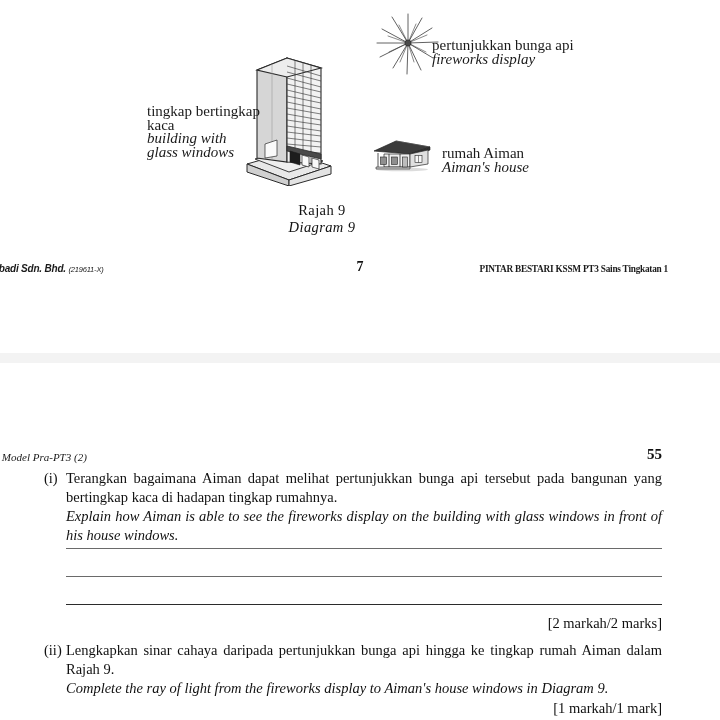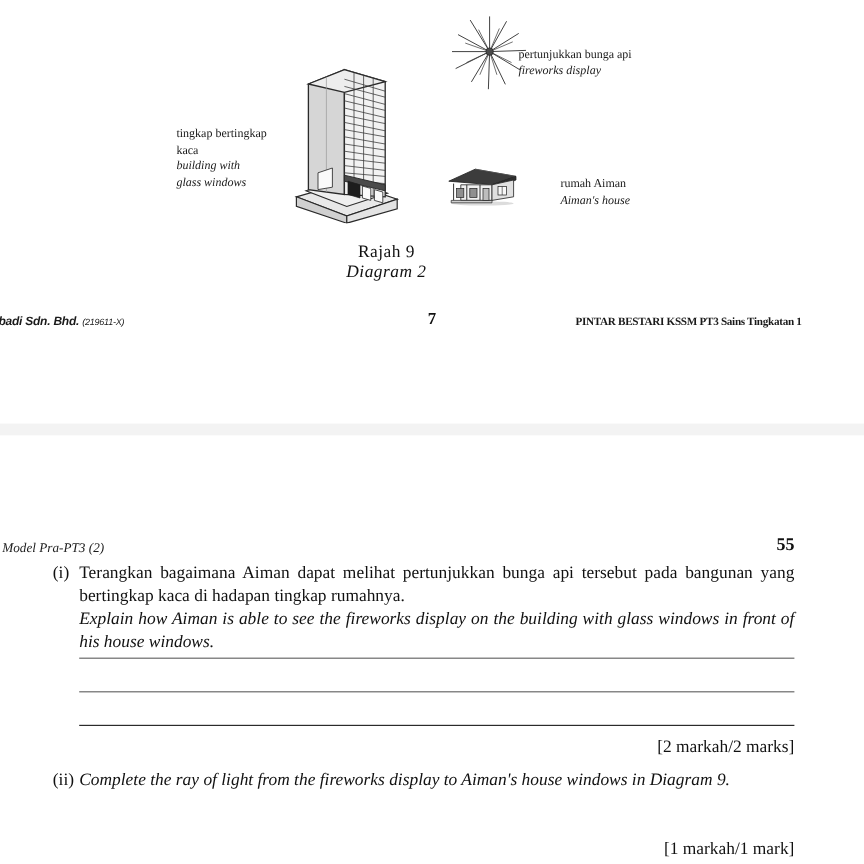--- a/index.html
+++ b/index.html
@@ -31,31 +31,31 @@
   
   .diagram-area {
     position: absolute;
     left: 0; top: 0;
     width: 720px; height: 250px;
   }
 
   .fig-label {
     position: absolute;
     font-family: "Liberation Serif", serif;
-    font-size: 10px;
+    font-size: 15px;
     line-height: 13.5px;
     color: #1a1a1a;
     white-space: nowrap;
   }
   .fig-label .ms { font-style: normal; display:block; }
   .fig-label .en { font-style: italic; display:block; }
 
   #label-building { left: 147px; top: 105px; }
   #label-fireworks { left: 432px; top: 39px; }
-  #label-house    { left: 467px; top: 147px; }
+  #label-house    { left: 442px; top: 147px; }
 
   
   #building-figure {
     position: absolute;
     left: 243px; top: 44px;
     width: 92px; height: 142px;
   }
 
   
   #fireworks-figure {
@@ -339,21 +339,21 @@
       <span class="en">fireworks display</span>
     </div>
 
     <div class="fig-label" id="label-house">
       <span class="ms">rumah Aiman</span>
       <span class="en">Aiman's house</span>
     </div>
 
     <div id="diagram-caption">
       <div class="cap-ms">Rajah 9</div>
-      <div class="cap-en">Diagram 2</div>
+      <div class="cap-en">Diagram 9</div>
     </div>
   </div>
 
   <div class="footer-row">
     <div class="footer-left">
       <span>asbadi Sdn. Bhd.</span>
       <span class="reg">(219611-X)</span>
     </div>
     <div class="footer-page">7</div>
     <div class="footer-right">PINTAR BESTARI KSSM PT3 Sains Tingkatan 1</div>
@@ -388,20 +388,21 @@
   </div>
 
   <div class="marks" id="marks-i">
     <span>[2 markah/2 marks]</span>
   </div>
 
   <div class="qblock" id="q-part-ii">
     <div class="q-row">
       <div class="q-marker">(ii)</div>
       <div class="q-body">
+        <span class="q-ms">Lengkapkan sinar cahaya daripada pertunjukkan bunga api hingga ke tingkap rumah Aiman dalam Rajah 9.</span>
         <span class="q-en">Complete the ray of light from the fireworks display to Aiman's house windows in Diagram 9.</span>
       </div>
     </div>
   </div>
 
   <div class="marks" id="marks-ii">
     <span>[1 markah/1 mark]</span>
   </div>
 </div>
 

